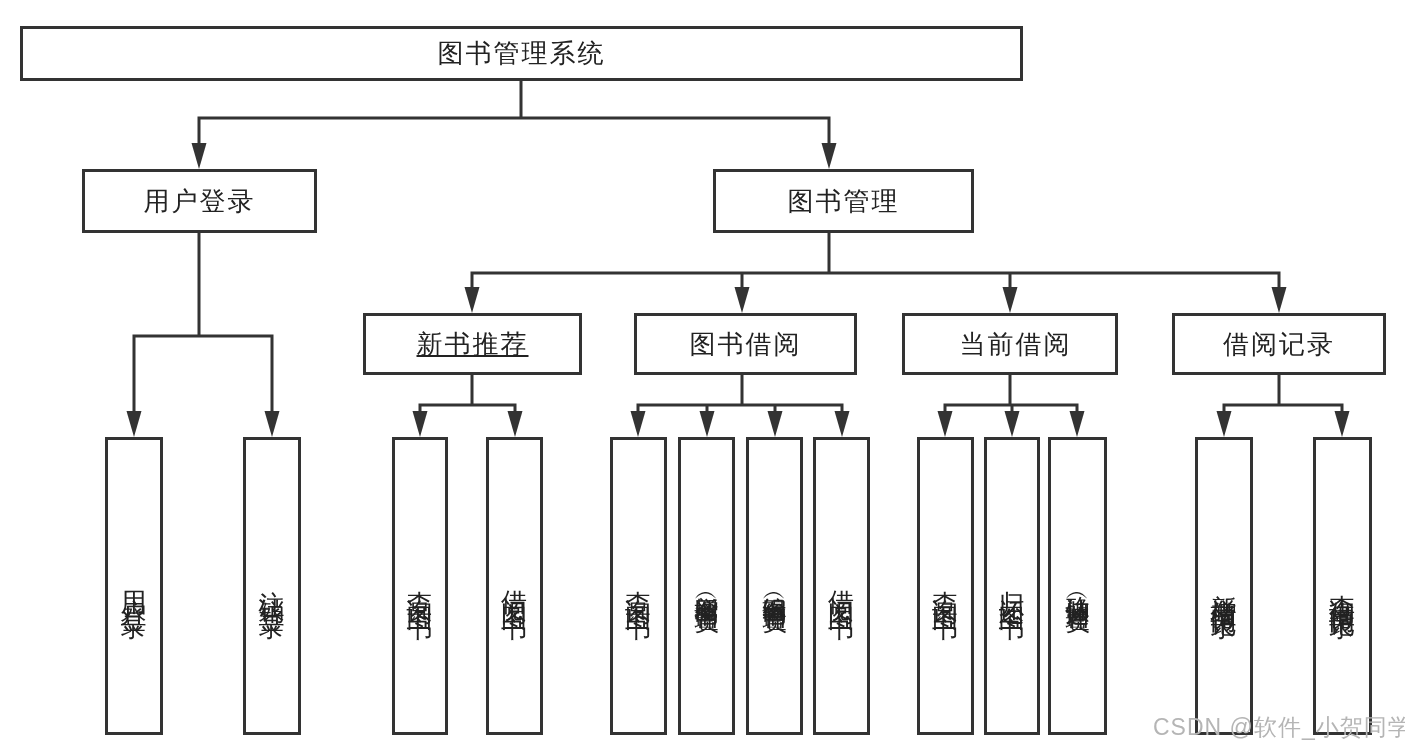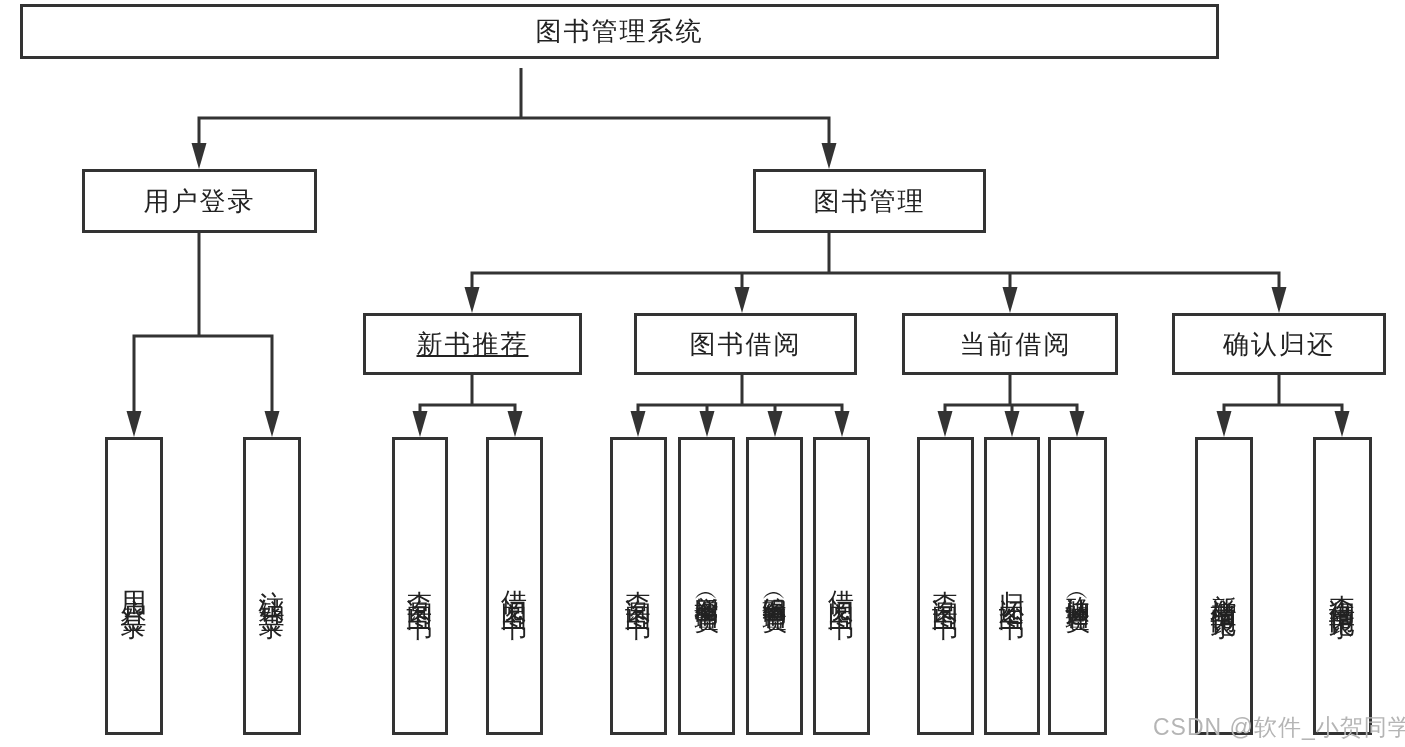--- a/index.html
+++ b/index.html
@@ -90,42 +90,42 @@
       <polygon points="767.5,411 782.5,411 775,437"></polygon>
       <polygon points="834.5,411 849.5,411 842,437"></polygon>
       <polygon points="937.5,411 952.5,411 945,437"></polygon>
       <polygon points="1004.5,411 1019.5,411 1012,437"></polygon>
       <polygon points="1069.5,411 1084.5,411 1077,437"></polygon>
       <polygon points="1216.5,411 1231.5,411 1224,437"></polygon>
       <polygon points="1334.5,411 1349.5,411 1342,437"></polygon>
     </g>
   </svg>
 
-  <div class="node hbox" style="left:20px; top:4px; width:1199px; height:55px;">
+  <div class="node hbox" style="left:20px; top:26px; width:1003px; height:55px;">
     <span>图书管理系统</span>
   </div>
 
   <div class="node hbox" style="left:82px; top:169px; width:235px; height:64px;">
     <span>用户登录</span>
   </div>
-  <div class="node hbox" style="left:713px; top:169px; width:233px; height:64px;margin-left:40px;">
+  <div class="node hbox" style="left:713px; top:169px; width:261px; height:64px;">
     <span>图书管理</span>
   </div>
 
   <div class="node hbox" style="left:363px; top:313px; width:219px; height:62px;text-decoration:underline;">
     <span>新书推荐</span>
   </div>
   <div class="node hbox" style="left:634px; top:313px; width:223px; height:62px;">
     <span>图书借阅</span>
   </div>
   <div class="node hbox" style="left:902px; top:313px; width:216px; height:62px;padding-left:11px;">
     <span>当前借阅</span>
   </div>
   <div class="node hbox" style="left:1172px; top:313px; width:214px; height:62px;">
-    <span>确认归还</span>
+    <span>借阅记录</span>
   </div>
 
   <div class="node vbox" style="left:105px; top:437px; width:58px; height:298px;">
     <span class="vlabel">用户登录</span>
   </div>
   <div class="node vbox" style="left:243px; top:437px; width:58px; height:298px;">
     <span class="vlabel">注销登录</span>
   </div>
 
   <div class="node vbox" style="left:392px; top:437px; width:56px; height:298px;">

